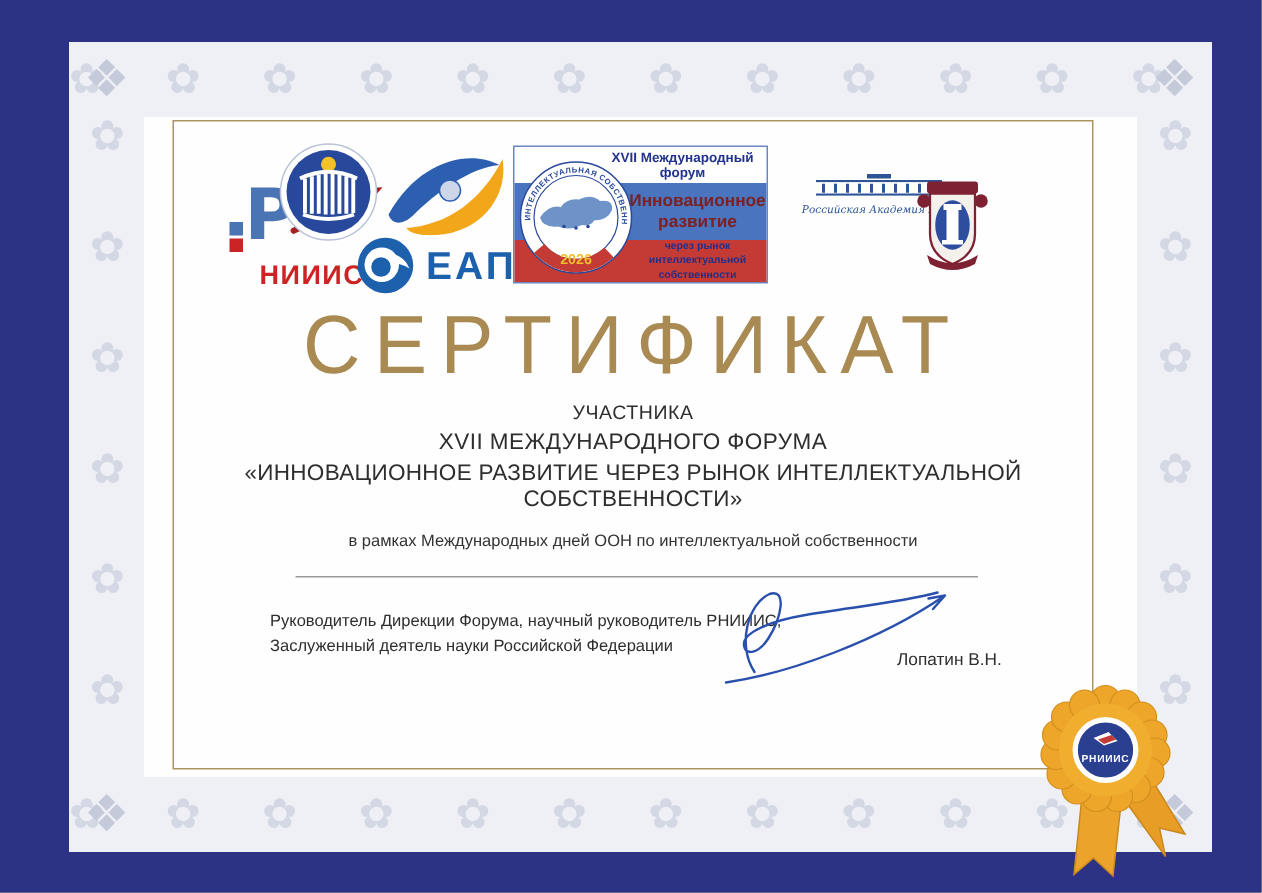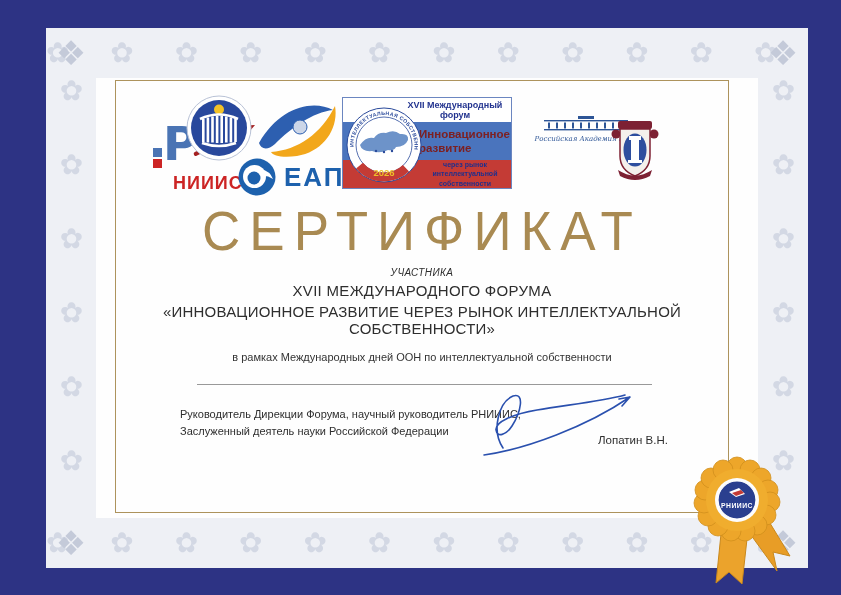--- a/index.html
+++ b/index.html
@@ -27,36 +27,36 @@
   .rn-pen:before{content:"";position:absolute;right:-10px;top:-3px;border-left:12px solid #a32020;border-top:5px solid transparent;border-bottom:5px solid transparent;}
   .logo-cis{left:186px;top:95px;width:66px;height:66px;}
   .logo-eaeu{left:253px;top:99px;width:85px;height:58px;}
   .logo-eapo{left:237px;top:157px;width:132px;height:40px;display:flex;align-items:center;gap:7px;}
   .eapo-label{color:#1d61ad;font-weight:bold;font-size:26px;letter-spacing:2px;}
   
   .banner{position:absolute;left:342px;top:97px;width:170px;height:92px;border:1px solid #6b86c0;background:#fff;box-sizing:border-box;}
   .b-white{height:24px;display:flex;align-items:center;}
   .b-white span{display:block;margin-left:56px;width:112px;text-align:center;color:#22338f;font-weight:bold;font-size:9px;}
   .b-blue{height:38px;background:#4a74bd;display:flex;align-items:center;}
-  .b-blue span{display:block;margin-left:76px;width:92px;text-align:left;color:#7c2022;font-weight:bold;font-size:11.5px;line-height:1.25;}
+  .b-blue span{display:block;margin-left:76px;width:92px;text-align:center;color:#7c2022;font-weight:bold;font-size:11.5px;line-height:1.25;}
   .b-red{height:28px;background:#c43b35;display:flex;align-items:center;}
   .b-red span{display:block;margin-left:76px;width:92px;text-align:center;color:#202f8c;font-weight:bold;font-size:7px;line-height:1.3;}
   .b-emblem{position:absolute;left:3px;top:9px;width:76px;height:76px;}
   
   .logo-ran{left:534px;top:116px;width:104px;height:62px;text-align:center;color:#2d5596;}
   .ran-300{font-family:"DejaVu Serif",serif;font-style:italic;font-size:21px;line-height:20px;}
   .ran-300 small{font-size:11px;}
   .ran-script{font-family:"DejaVu Serif",serif;font-style:italic;font-size:7px;white-space:nowrap;color:#2d5596;}
   .logo-rgais{left:610px;top:119px;width:50px;height:64px;}
   .logo-mgua{left:664px;top:119px;width:58px;height:64px;}
   
   .title{position:absolute;top:200px;left:115px;right:112px;text-align:center;
          font-size:53px;color:#a98a52;letter-spacing:9px;font-weight:400;transform:scaleY(1.04);}
   .body-block{position:absolute;top:267px;left:115px;right:112px;text-align:center;color:#2e2e2e;}
-  .b-participant{font-size:10px;letter-spacing:.4px;margin-bottom:4px;font-style:italic;}
+  .b-participant{font-size:13px;letter-spacing:.4px;margin-bottom:4px;}
   .b-forum{font-size:15px;letter-spacing:.3px;margin-bottom:4px;}
   .b-forum-title{font-size:15px;letter-spacing:.2px;}
   .b-context{font-size:11px;margin-top:14px;color:#333;}
   .name{position:absolute;top:351px;left:115px;right:112px;text-align:center;
         font-family:"DejaVu Sans",sans-serif;font-size:23px;letter-spacing:2px;color:#464646;}
   .name-line{position:absolute;top:384px;left:197px;width:455px;border-top:1px solid #999;}
   .officials{position:absolute;left:180px;top:406px;font-size:11px;line-height:1.55;color:#2e2e2e;}
   .sig-svg{position:absolute;left:478px;top:386px;}
   .signer{position:absolute;left:598px;top:434px;font-size:11.5px;color:#2e2e2e;}
   .footer{position:absolute;top:471px;left:115px;right:112px;text-align:center;font-size:10.5px;color:#2e2e2e;line-height:1.45;}

